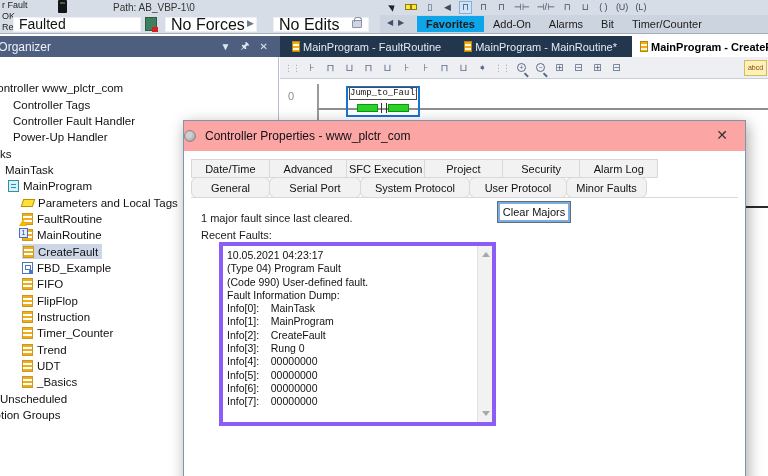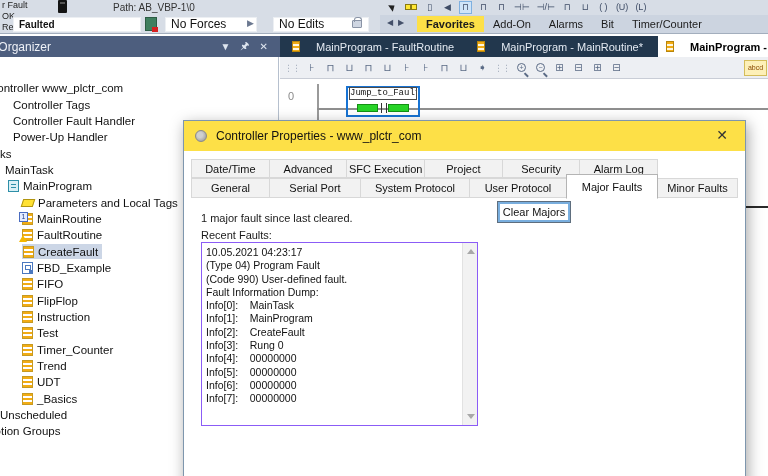--- a/index.html
+++ b/index.html
@@ -10,43 +10,43 @@
     font-size:11px; color:#111;
   }
   
   .chrome { position:absolute; left:0; top:0; width:768px; height:34px;
             background:#d7dde6; border-bottom:1px solid #a3aebd; z-index:1; }
   .status-col { position:absolute; left:2px; top:0; font-size:9px; color:#222; line-height:11px; }
   .flag-ico { position:absolute; left:58px; top:0; width:9px; height:13px; background:#141414; border-radius:1px; }
   .flag-ico:after { content:""; position:absolute; left:2px; top:2px; width:5px; height:2px; background:#555; }
   .path-label { position:absolute; left:113px; top:2px; font-size:10px; color:#333; }
   .combo { position:absolute; top:17px; height:15px; background:#fff; border:1px solid #eceff3;
-           font-size:12px; line-height:13px; padding:0 5px; color:#111; }
-  .combo.mode { left:13px; width:128px; font-weight:bold; font-size:10px; }
+           font-size:16px; line-height:13px; padding:0 5px; color:#111; }
+  .combo.mode { left:13px; width:128px; font-weight:normal; font-size:14px; }
   .ctrl-ico { position:absolute; left:145px; top:17px; width:12px; height:14px;
               background:#3f7f5f; border:1px solid #2c5c44; }
   .ctrl-ico:after { content:""; position:absolute; right:-2px; bottom:-2px; width:6px; height:5px; background:#d62020; }
   .combo.forces { left:165px; width:92px; }
   .combo.edits  { left:273px; width:96px; }
   .play-glyph { position:absolute; left:247px; top:18px; font-size:9px; color:#6b7890; }
   .lock-glyph { position:absolute; left:352px; top:16px; width:10px; height:8px;
                 border:1px solid #8a94a6; border-radius:1px; background:#cfd6e2; margin-top:4px; }
   .lock-glyph:before { content:""; position:absolute; left:1px; top:-4px; width:6px; height:4px;
                 border:1px solid #8a94a6; border-bottom:none; border-radius:3px 3px 0 0; }
   .tb-row1 { position:absolute; left:386px; top:0; height:14px; display:flex; align-items:center; gap:5px; }
   .tbico { height:13px; min-width:13px; display:flex; align-items:center; justify-content:center;
            font-size:9px; color:#3e4c66; padding:0 1px; }
   .tbico.active { background:#cfe4f8; border:1px solid #7fb0e0; }
   .cursor-glyph { width:0; height:0; border-left:5px solid #222; border-top:4px solid transparent;
                   border-bottom:4px solid transparent; transform:rotate(-35deg); }
   .bm { width:6px; height:6px; background:#ffe733; border:1px solid #8a7a10; }
   .instr-strip { position:absolute; left:380px; top:15px; width:388px; height:18px; background:#ccd4e0; }
   .instr-tabs { position:absolute; left:417px; top:15px; height:18px; display:flex; align-items:center; }
   .itab { padding:2px 9px; font-size:11px; color:#1c1c1c; white-space:nowrap; }
-  .itab.active { background:#fde047; font-weight:bold; }
+  .itab.active { background:#0ea5e9; font-weight:bold; }
   .navarr { position:absolute; top:18px; font-size:8px; color:#44506a; }
   
   .organizer { position:absolute; left:0; top:36px; width:280px; height:440px; z-index:1; }
   .org-title { height:21px; background:#4d5e7e; color:#eef1f7; font-size:12px;
                display:flex; align-items:center; overflow:hidden; position:relative; }
   .org-title .ttl { margin-left:-57px; white-space:nowrap; }
   .org-btns { position:absolute; right:12px; top:0; height:21px; display:flex; gap:10px;
               align-items:center; color:#dfe6f0; font-size:10px; }
   .tree { position:absolute; left:0; top:21px; width:279px; bottom:0; background:#fff;
           border-right:1px solid #b6c0ce; overflow:hidden; }
@@ -69,21 +69,21 @@
   .badge1:before { content:"1"; position:absolute; left:-4px; top:-2px; width:7px; height:8px;
     background:#e4ecff; border:1px solid #4a6cc0; color:#23408e; font-size:7px; line-height:8px;
     text-align:center; z-index:2; }
   .badgeW:before { content:""; position:absolute; left:-4px; bottom:-2px; width:0; height:0;
     border-left:4px solid transparent; border-right:4px solid transparent;
     border-bottom:7px solid #f5b800; z-index:2; }
   
   .editor { position:absolute; left:280px; top:36px; width:488px; height:440px; z-index:1; }
   .etabbar { height:21px; background:#22374d; display:flex; align-items:center; gap:7px;
              padding-left:4px; overflow:hidden; }
-  .etab { display:inline-flex; align-items:center; gap:16px; height:21px; padding:0 8px;
+  .etab { display:inline-flex; align-items:center; gap:3px; height:21px; padding:0 8px;
           font-size:11px; color:#e4eaf2; white-space:nowrap; }
   .etab.active { background:#fff; color:#000; font-weight:bold; }
   .mini-ladder { width:8px; height:11px; border:1px solid #b8860b;
     background:repeating-linear-gradient(180deg,#f2ac14 0 2px,#fff7e0 2px 4px); flex:none; }
   .etoolbar { height:22px; background:#edeff3; border-bottom:1px solid #c9cdd6;
               display:flex; align-items:center; gap:4px; padding:0 4px; position:relative; }
   .grip { color:#aab2c0; font-size:9px; letter-spacing:-1px; }
   .eico { min-width:15px; height:15px; display:flex; align-items:center; justify-content:center;
           font-size:10px; color:#5a6a85; }
   .mag { width:9px; height:9px; border:1.5px solid #5a6a85; border-radius:50%; position:relative;
@@ -101,46 +101,46 @@
   .tag-box { position:absolute; left:69px; top:8px; width:68px; height:13px; background:#fff;
              border:1px solid #4a4a4a; font-size:9px; line-height:11px; text-align:center;
              overflow:hidden; white-space:nowrap;font-family:Liberation Mono, monospace; }
   .contact { position:absolute; top:25px; width:21px; height:8px; background:#28d428;
              border:1px solid #149014; }
   .brk { position:absolute; top:24px; width:1px; height:10px; background:#333; }
   .end-line { position:absolute; right:0; top:127px; width:22px; height:2px; background:#2a2a2a; }
   
   .dialog { position:absolute; left:183px; top:120px; width:563px; height:380px; background:#fff;
             border:1px solid #7e96ad; box-shadow:2px 4px 14px rgba(0,0,0,.35); z-index:5; }
-  .dlg-title { position:absolute; left:0; top:0; right:0; height:30px; background:#fde047;
-               display:flex; align-items:center; padding-left:11px; }
+  .dlg-title { position:absolute; left:0; top:0; right:0; height:30px; background:#fca5a5;
+               display:flex; align-items:center; }
   .dlg-ico { width:12px; height:12px; border:1px solid #8a8a8a; border-radius:50%;
              background:radial-gradient(circle at 40% 40%, #cfcfcf 30%, #8f8f8f 100%); margin-right:9px; }
   .dlg-title-text { font-size:12px; color:#111; }
   .dlg-close { position:absolute; right:14px; top:6px; font-size:14px; color:#333; width:18px;
                text-align:center; }
   .dtabs { position:absolute; left:7px; top:38px; width:551px; }
   .drow { display:flex;align-items:center; }
   .dtab { height:19px; background:#f2f2f2; border:1px solid #d8d8d8; margin-right:-1px;
           font-size:11px; display:flex; align-items:center; justify-content:center;
           white-space:nowrap; overflow:hidden; }
   .r1 .dtab { width:78.7px; }
-  .r2 .dtab { height:21px; margin-top:-1px; }
+  .r2 .dtab { height:21px; margin-top:-1px;border-radius:6px; }
   .w1{width:79px}.w2{width:92px}.w3{width:110px}.w4{width:98px}.w5{width:92px}.w6{width:81px}
   .dtab.active { background:#fff; height:25px; margin-top:-4px; position:relative; z-index:3;
                  border-color:#b4b4b4; border-bottom:1px solid #fff; }
   .dpane { position:absolute; left:7px; top:76px; right:7px; bottom:0; background:#fff;
            border-top:1px solid #d8d8d8; }
   .fault-summary { position:absolute; left:10px; top:14px; font-size:11px; color:#1a1a1a; }
   .clear-btn { position:absolute; left:306px; top:3px; width:74px; height:22px; background:#fff;
                border:1px solid #5e6e7e; box-shadow:inset 0 0 0 2px #79aede; font-size:11px;
                display:flex; align-items:center; justify-content:center; color:#111; }
   .recent-label { position:absolute; left:10px; top:31px; font-size:11px; color:#1a1a1a; }
-  .fault-box { position:absolute; left:10px; top:44px; width:277px; height:184px; background:#fff;
-               border:1px solid #8b5cf6; }
+  .fault-box { position:absolute; left:28px; top:44px; width:277px; height:184px; background:#fff;
+               border:4px solid #8b5cf6; }
   .fault-text { position:absolute; left:4px; top:3px; right:17px; bottom:3px; font-size:10.5px;
                 line-height:13.3px; white-space:pre; color:#111; overflow:hidden; }
   .fb-scroll { position:absolute; right:0; top:0; width:15px; bottom:0; background:#f2f2f2;
                border-left:1px solid #e2e2e2; }
   .sb-up, .sb-dn { position:absolute; left:4px; width:0; height:0;
                border-left:4px solid transparent; border-right:4px solid transparent; }
   .sb-up { top:6px; border-bottom:5px solid #a8a8a8; }
   .sb-dn { bottom:6px; border-top:5px solid #a8a8a8; }
 </style>
 </head>
@@ -244,31 +244,31 @@
           </span>
         </div>
       <div class="trow">
           <span class="twrap mlF">
             <span class="ico ico-params"></span>
             <span class="tlabel">Parameters and Local Tags</span>
           </span>
         </div>
       <div class="trow">
           <span class="twrap mlF">
+            <span class="ico ico-ladder badgeW"></span>
+            <span class="tlabel">FaultRoutine</span>
+          </span>
+        </div>
+      <div class="trow">
+          <span class="twrap mlF">
             <span class="ico ico-ladder badge1"></span>
             <span class="tlabel">MainRoutine</span>
           </span>
         </div>
       <div class="trow">
-          <span class="twrap mlF">
-            <span class="ico ico-ladder badgeW"></span>
-            <span class="tlabel">FaultRoutine</span>
-          </span>
-        </div>
-      <div class="trow">
           <span class="twrap mlF sel">
             <span class="ico ico-ladder"></span>
             <span class="tlabel">CreateFault</span>
           </span>
         </div>
       <div class="trow">
           <span class="twrap mlF">
             <span class="ico ico-fbd"></span>
             <span class="tlabel">FBD_Example</span>
           </span>
@@ -282,26 +282,20 @@
       <div class="trow">
           <span class="twrap mlF">
             <span class="ico ico-ladder"></span>
             <span class="tlabel">FlipFlop</span>
           </span>
         </div>
       <div class="trow">
           <span class="twrap mlF">
             <span class="ico ico-ladder"></span>
             <span class="tlabel">Instruction</span>
-          </span>
-        </div>
-      <div class="trow">
-          <span class="twrap mlF">
-            <span class="ico ico-ladder"></span>
-            <span class="tlabel">Test</span>
           </span>
         </div>
       <div class="trow">
           <span class="twrap mlF">
             <span class="ico ico-ladder"></span>
             <span class="tlabel">Timer_Counter</span>
           </span>
         </div>
       <div class="trow">
           <span class="twrap mlF">
@@ -406,21 +400,20 @@
       <span class="dtab">SFC Execution</span>
       <span class="dtab">Project</span>
       <span class="dtab">Security</span>
       <span class="dtab">Alarm Log</span>
     </div>
     <div class="drow r2">
       <span class="dtab w1">General</span>
       <span class="dtab w2">Serial Port</span>
       <span class="dtab w3">System Protocol</span>
       <span class="dtab w4">User Protocol</span>
-      <span class="dtab w5 active">Major Faults</span>
       <span class="dtab w6">Minor Faults</span>
     </div>
   </div>
 
   <div class="dpane">
     <div class="fault-summary">1 major fault since last cleared.</div>
     <div class="clear-btn">Clear Majors</div>
     <div class="recent-label">Recent Faults:</div>
     <div class="fault-box">
       <div class="fault-text">10.05.2021 04:23:17

